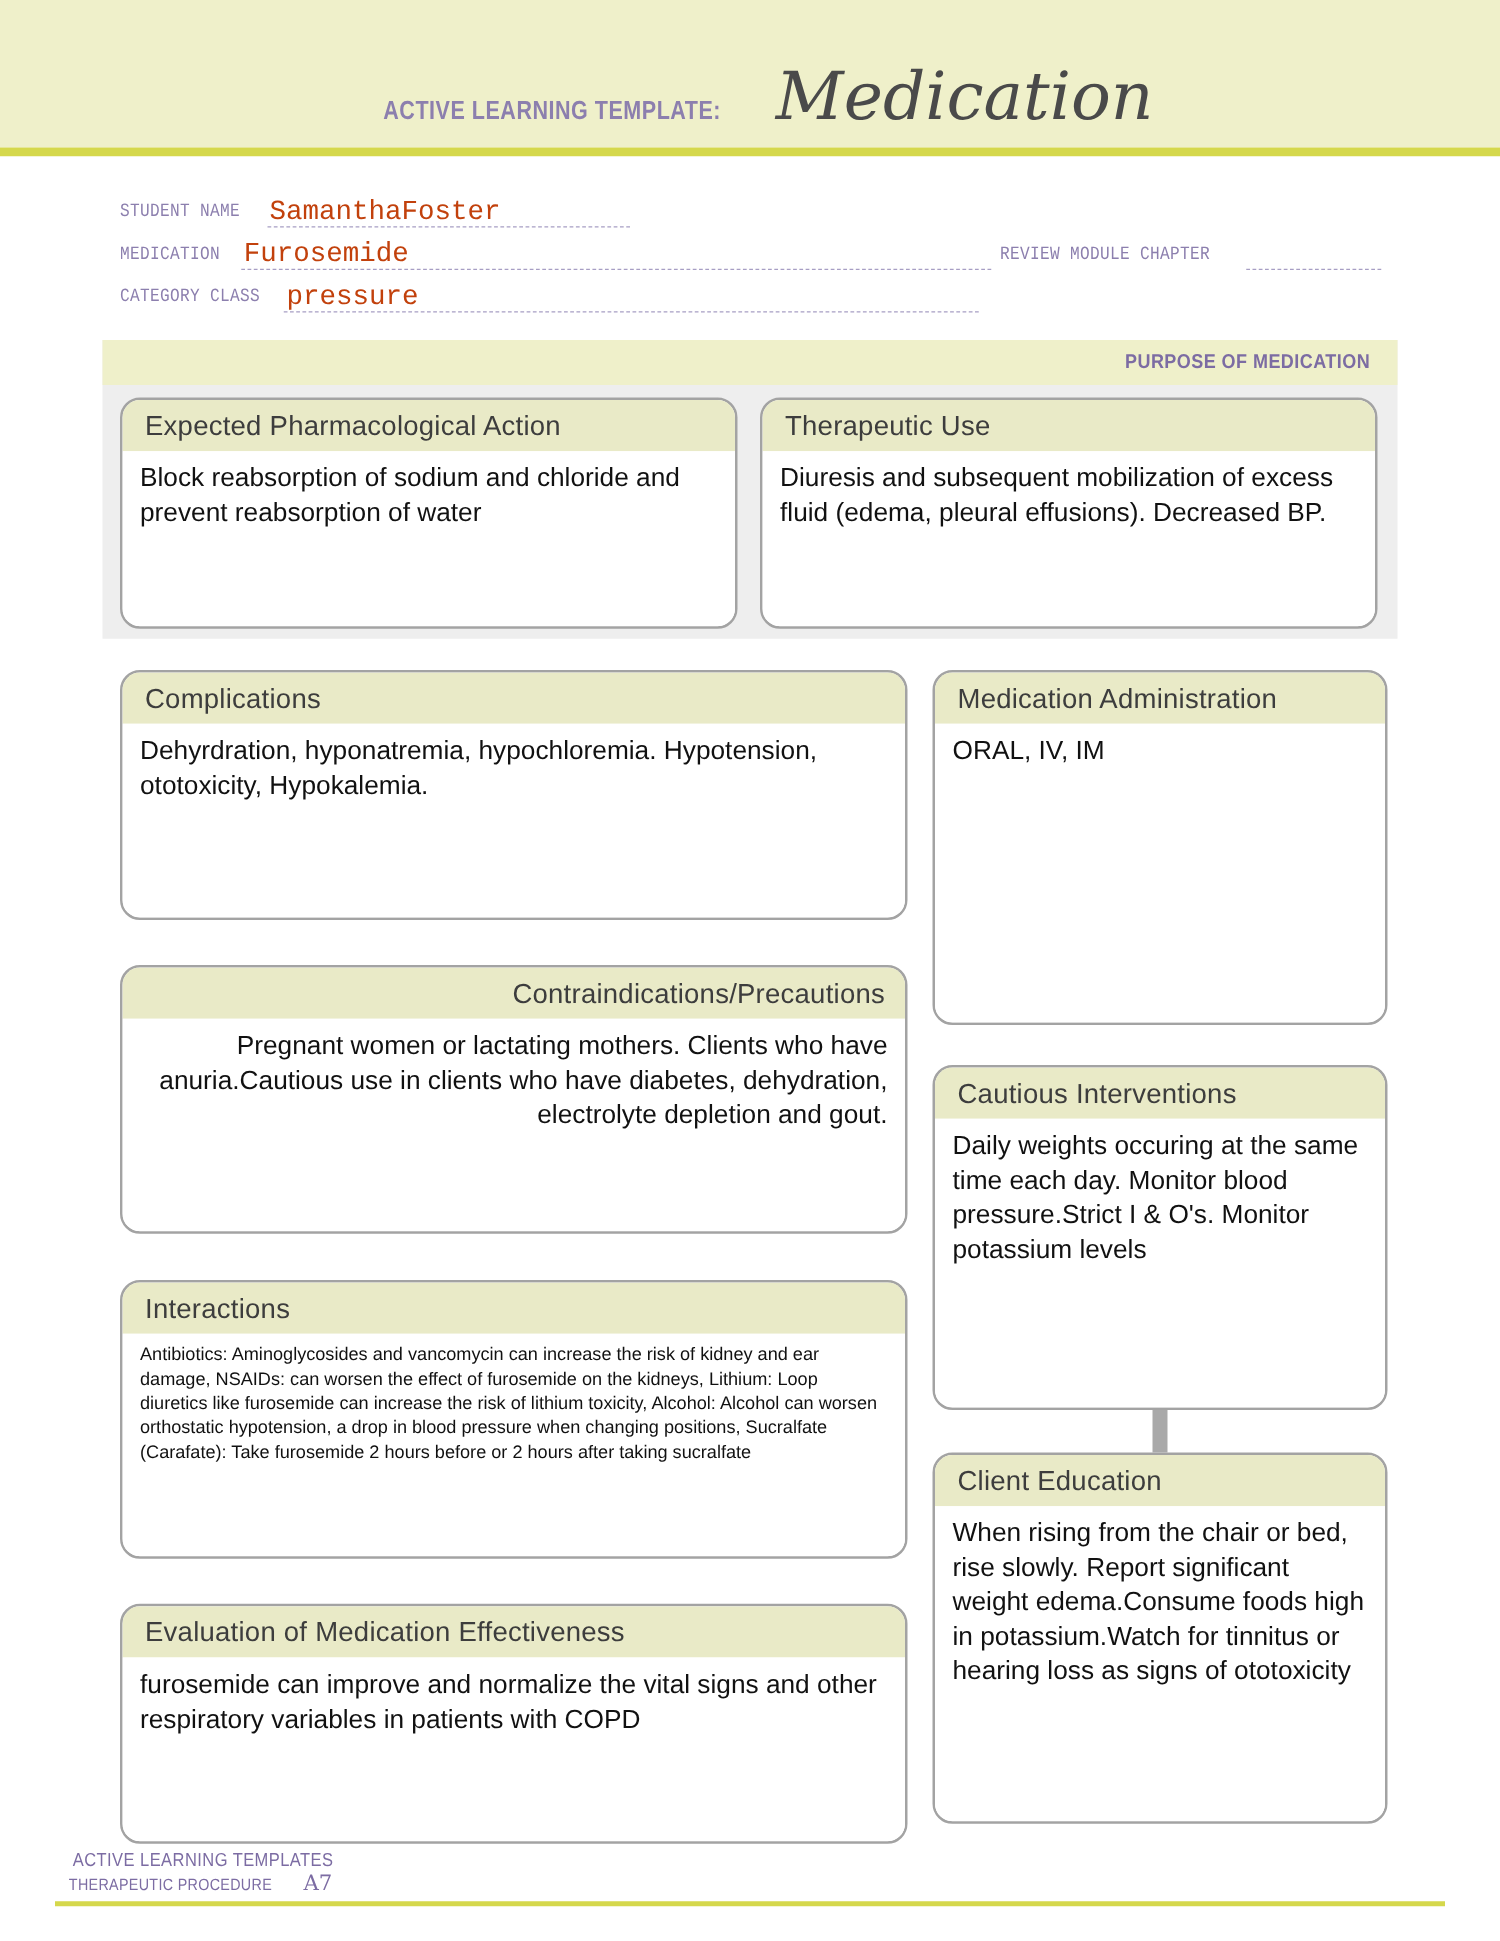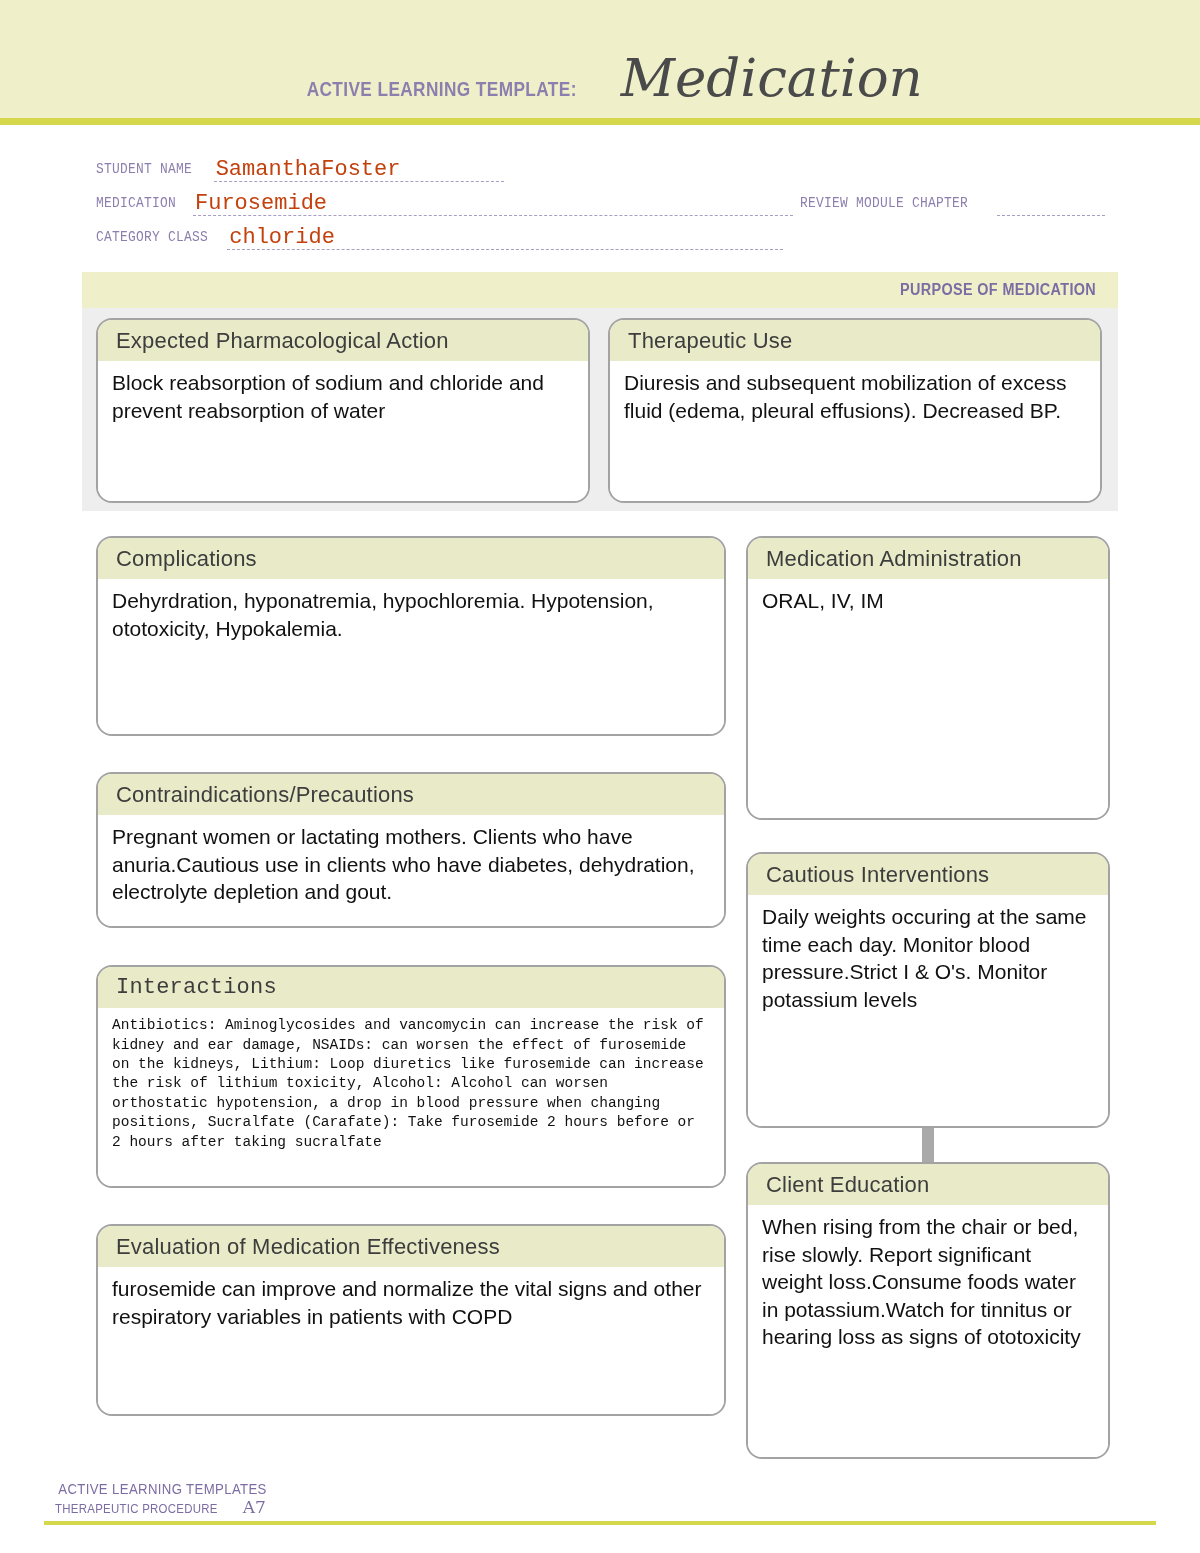--- a/index.html
+++ b/index.html
@@ -185,22 +185,22 @@
     left: 96px; top: 536px;
     width: 630px;
   }
   .col-right {
     position: absolute;
     left: 746px; top: 536px;
     width: 364px;
   }
 
   .c-complications { height: 200px; margin-bottom: 36px; }
-  .c-contra { height: 156px; margin-bottom: 37px; }
-  .c-interactions { height: 223px; margin-bottom: 36px; font-family: Liberation Mono, monospace; }
+  .c-contra { height: 215px; margin-bottom: 37px; text-align: right; }
+  .c-interactions { height: 223px; margin-bottom: 36px; }
   .c-evaluation { height: 192px; }
 
   .c-admin { height: 284px; }
   .c-nursing { height: 276px; }
   .c-education { height: 297px; }
 
   
   .connector {
     width: 12px;
     height: 34px;
@@ -282,21 +282,21 @@
         <span class="form-label">REVIEW MODULE CHAPTER</span>
         <span class="field f-chapter">
           <span class="field-value"></span>
         </span>
       </span>
     </div>
 
     <div class="form-row">
       <span class="form-label">CATEGORY CLASS</span>
       <span class="field f-category">
-        <span class="field-value">chloride</span>
+        <span class="field-value">pressure</span>
       </span>
     </div>
 
   </div>
 
   <div class="purpose-panel">
     <div class="purpose-strip">
       <span class="purpose-strip-label">PURPOSE OF MEDICATION</span>
     </div>
     <div class="purpose-cards">
@@ -384,21 +384,21 @@
       </div>
     </div>
 
     <div class="connector"></div>
 
     <div class="card c-education">
       <div class="card-head">
         <span class="card-head-text">Client Education</span>
       </div>
       <div class="card-body">
-        <span class="card-body-text">When rising from the chair or bed, rise slowly. Report significant weight loss.Consume foods water in potassium.Watch for tinnitus or hearing loss as signs of ototoxicity</span>
+        <span class="card-body-text">When rising from the chair or bed, rise slowly. Report significant weight edema.Consume foods high in potassium.Watch for tinnitus or hearing loss as signs of ototoxicity</span>
       </div>
     </div>
 
   </div>
 
   <div class="footer">
     <div class="footer-row">
       <span class="footer-left">ACTIVE LEARNING TEMPLATES</span>
       <span class="footer-right">
         <span class="footer-proc">THERAPEUTIC PROCEDURE</span>

